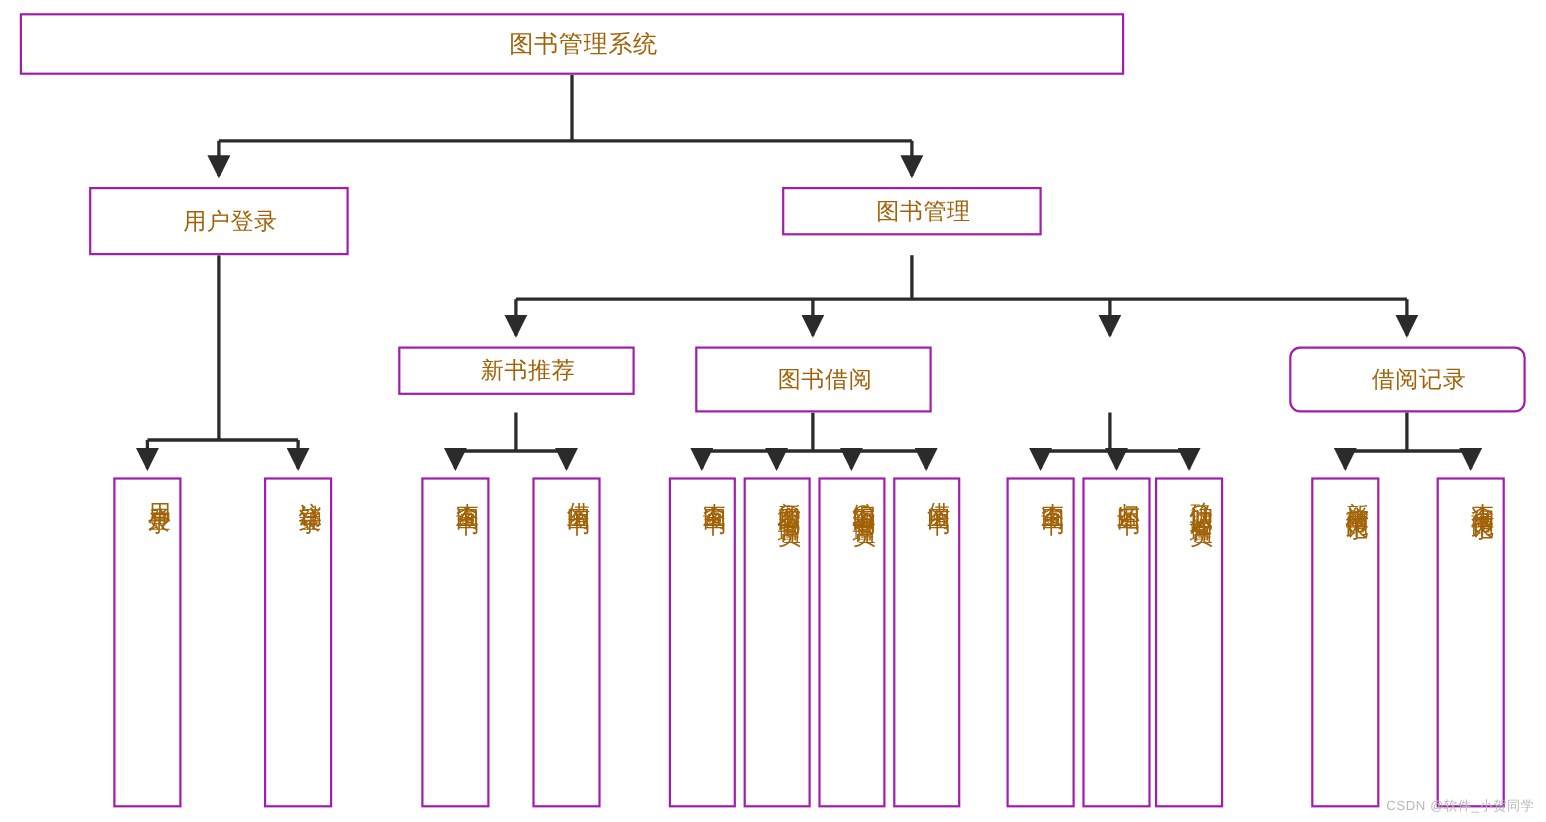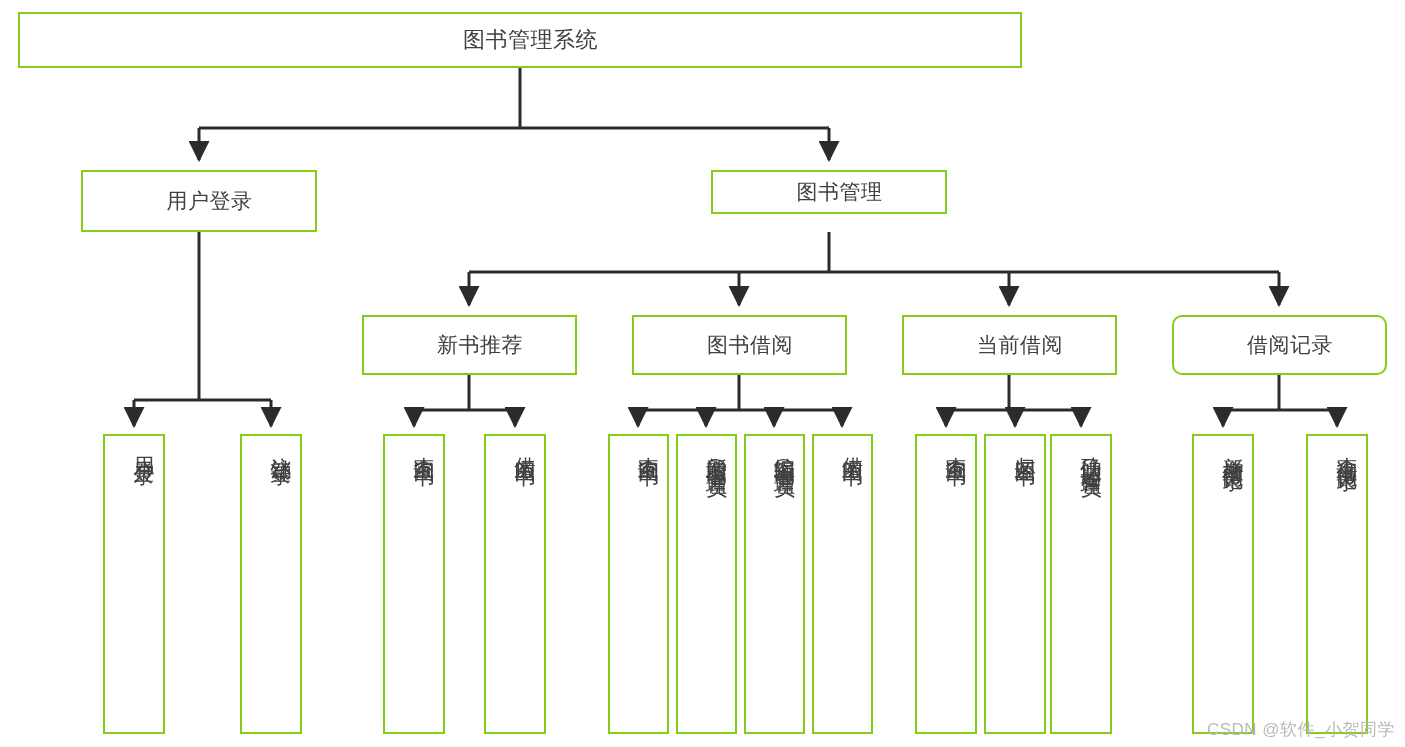--- a/index.html
+++ b/index.html
@@ -21,26 +21,26 @@
     position: absolute;
     left: 0;
     top: 0;
     width: 1405px;
     height: 747px;
     pointer-events: none;
   }
   .node {
     position: absolute;
     box-sizing: border-box;
-    border: 2px solid #84cc16;
+    border: 2px solid #a21caf;
     background: #ffffff;
     display: flex;
     align-items: center;
     justify-content: center;
-    color: #404040;
+    color: #a16207;
     padding-left: 21px;
   }
   .node.horiz {
     font-size: 21px;
     letter-spacing: 0.5px;
   }
   .node.vert {
     font-size: 21px;
     padding-top: 4px;
     align-items: flex-start;
@@ -53,21 +53,21 @@
     line-height: 1;
     white-space: nowrap;
   }
   .node.root {
     font-size: 22px;
   }
   .watermark {
     position: absolute;
     right: 10px;
     bottom: 6px;
-    font-size: 17px;
+    font-size: 12px;
     color: #b9b9b9;
     white-space: nowrap;
     letter-spacing: 0.5px;
   }
 </style>
 </head>
 <body>
 
 <div id="canvas">
 
@@ -125,28 +125,25 @@
     <span>图书管理系统</span>
   </div>
 
   <div class="node horiz" id="node-l2-0" style="left: 81px; top: 170px; width: 236px; height: 62px;">
     <span>用户登录</span>
   </div>
   <div class="node horiz" id="node-l2-1" style="left: 711px; top: 170px; width: 236px; height: 44px;">
     <span>图书管理</span>
   </div>
 
-  <div class="node horiz" id="node-l3-0" style="left: 362px; top: 315px; width: 215px; height: 60px;">
+  <div class="node horiz" id="node-l3-0" style="left: 362px; top: 315px; width: 215px; height: 44px;">
     <span>新书推荐</span>
   </div>
   <div class="node horiz" id="node-l3-1" style="left: 632px; top: 315px; width: 215px; height: 60px;">
     <span>图书借阅</span>
-  </div>
-  <div class="node horiz" id="node-l3-2" style="left: 902px; top: 315px; width: 215px; height: 60px;">
-    <span>当前借阅</span>
   </div>
   <div class="node horiz" id="node-l3-3" style="left: 1172px; top: 315px; width: 215px; height: 60px; border-radius: 10px;">
     <span>借阅记录</span>
   </div>
 
   <div class="node vert" id="node-leaf-0" style="left: 103px; top: 434px; width: 62px; height: 300px;">
     <span class="vtext">用户登录</span>
   </div>
   <div class="node vert" id="node-leaf-1" style="left: 240px; top: 434px; width: 62px; height: 300px;">
     <span class="vtext">注销登录</span>

